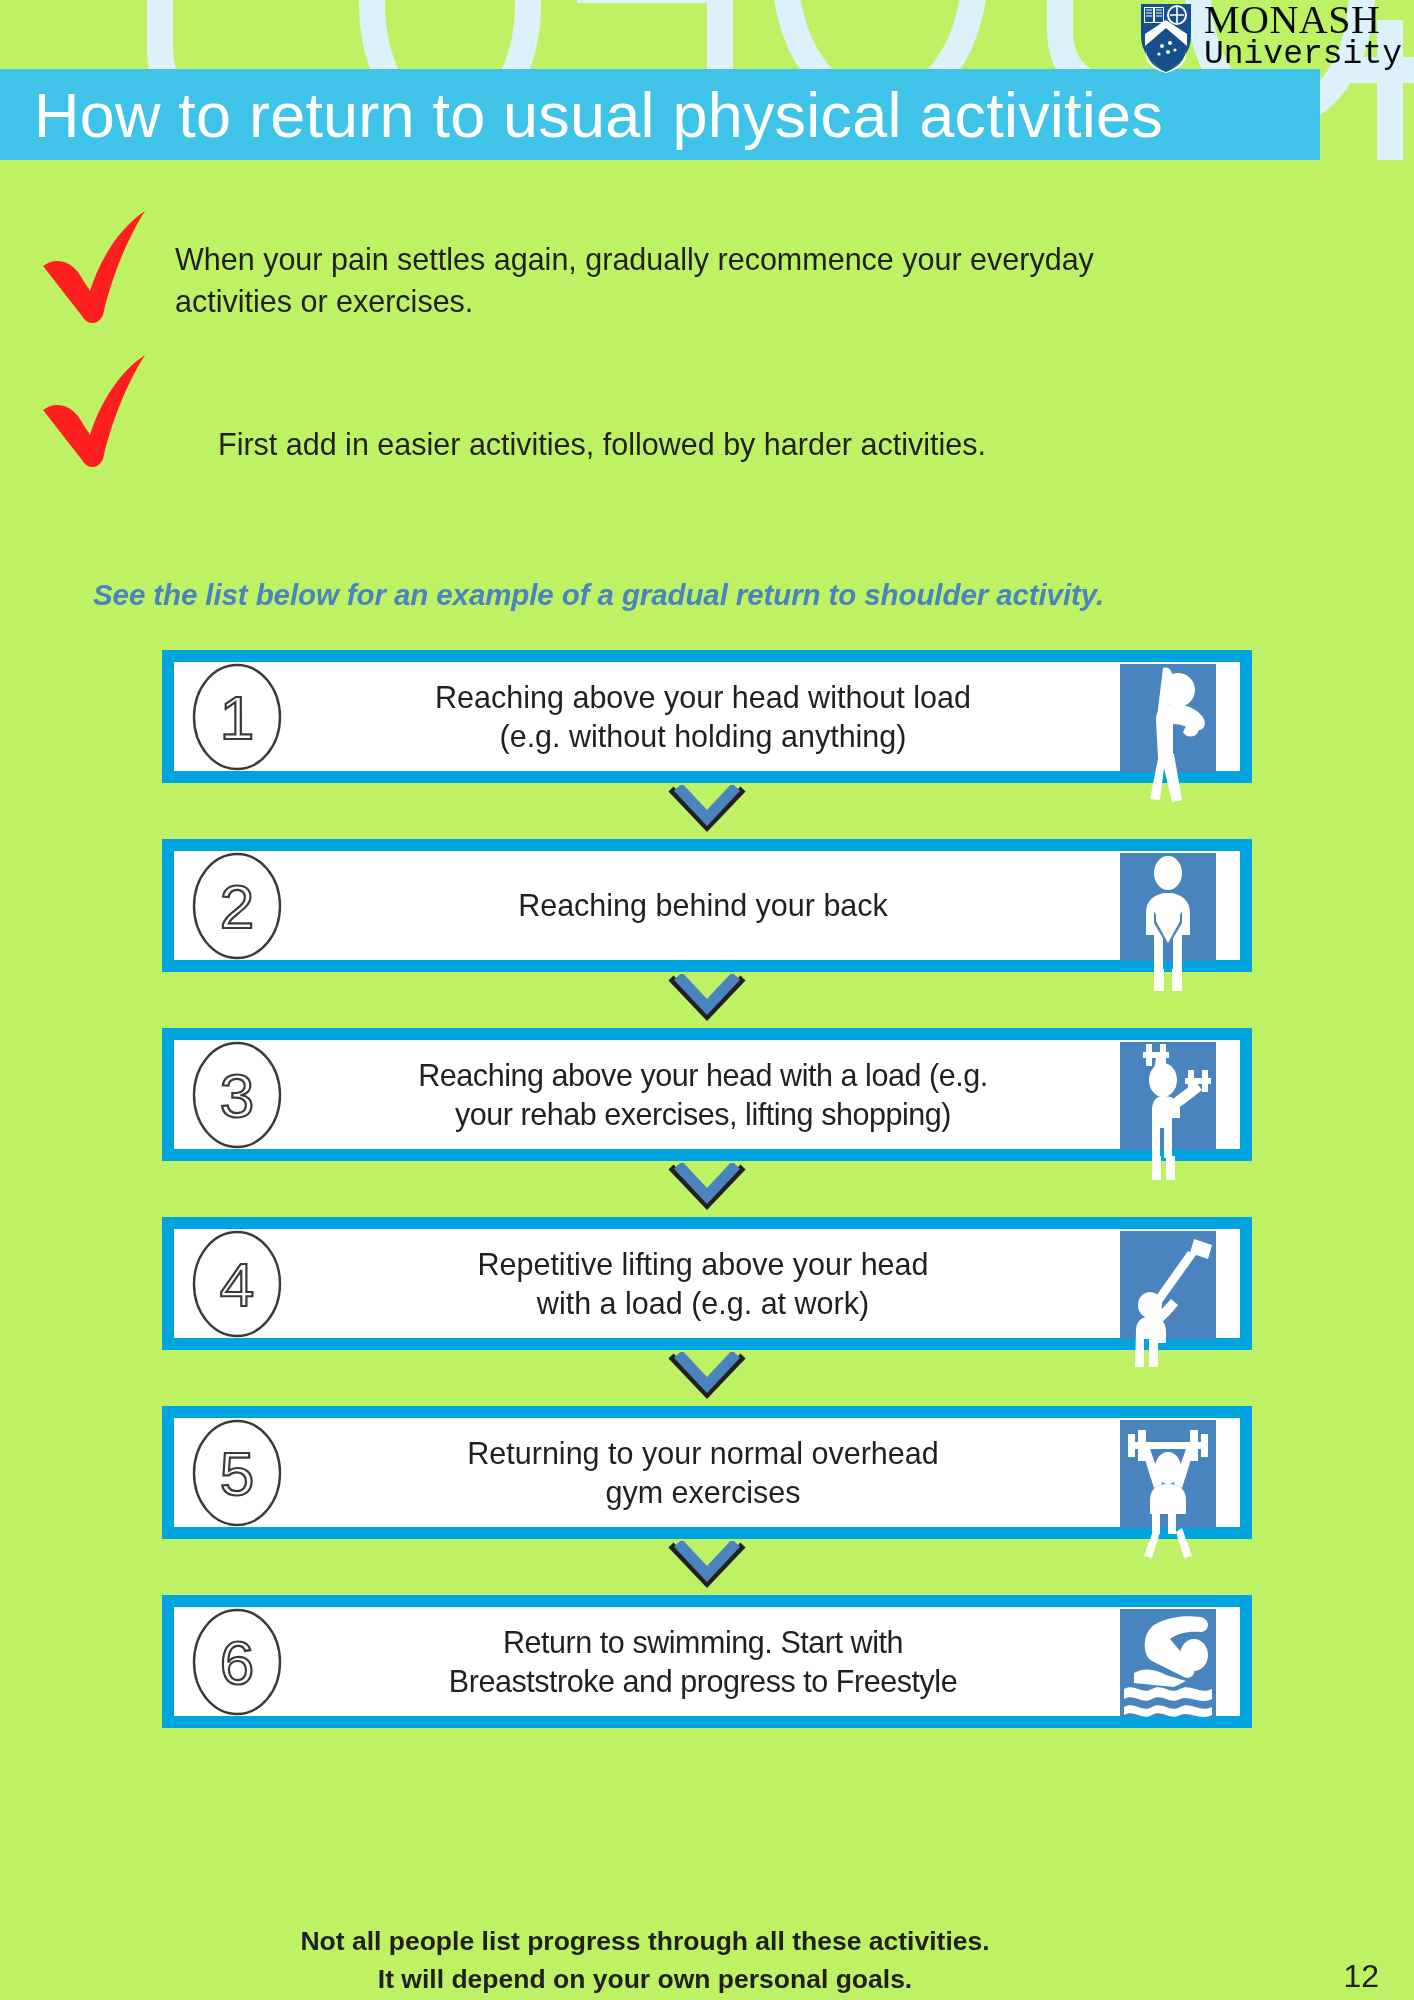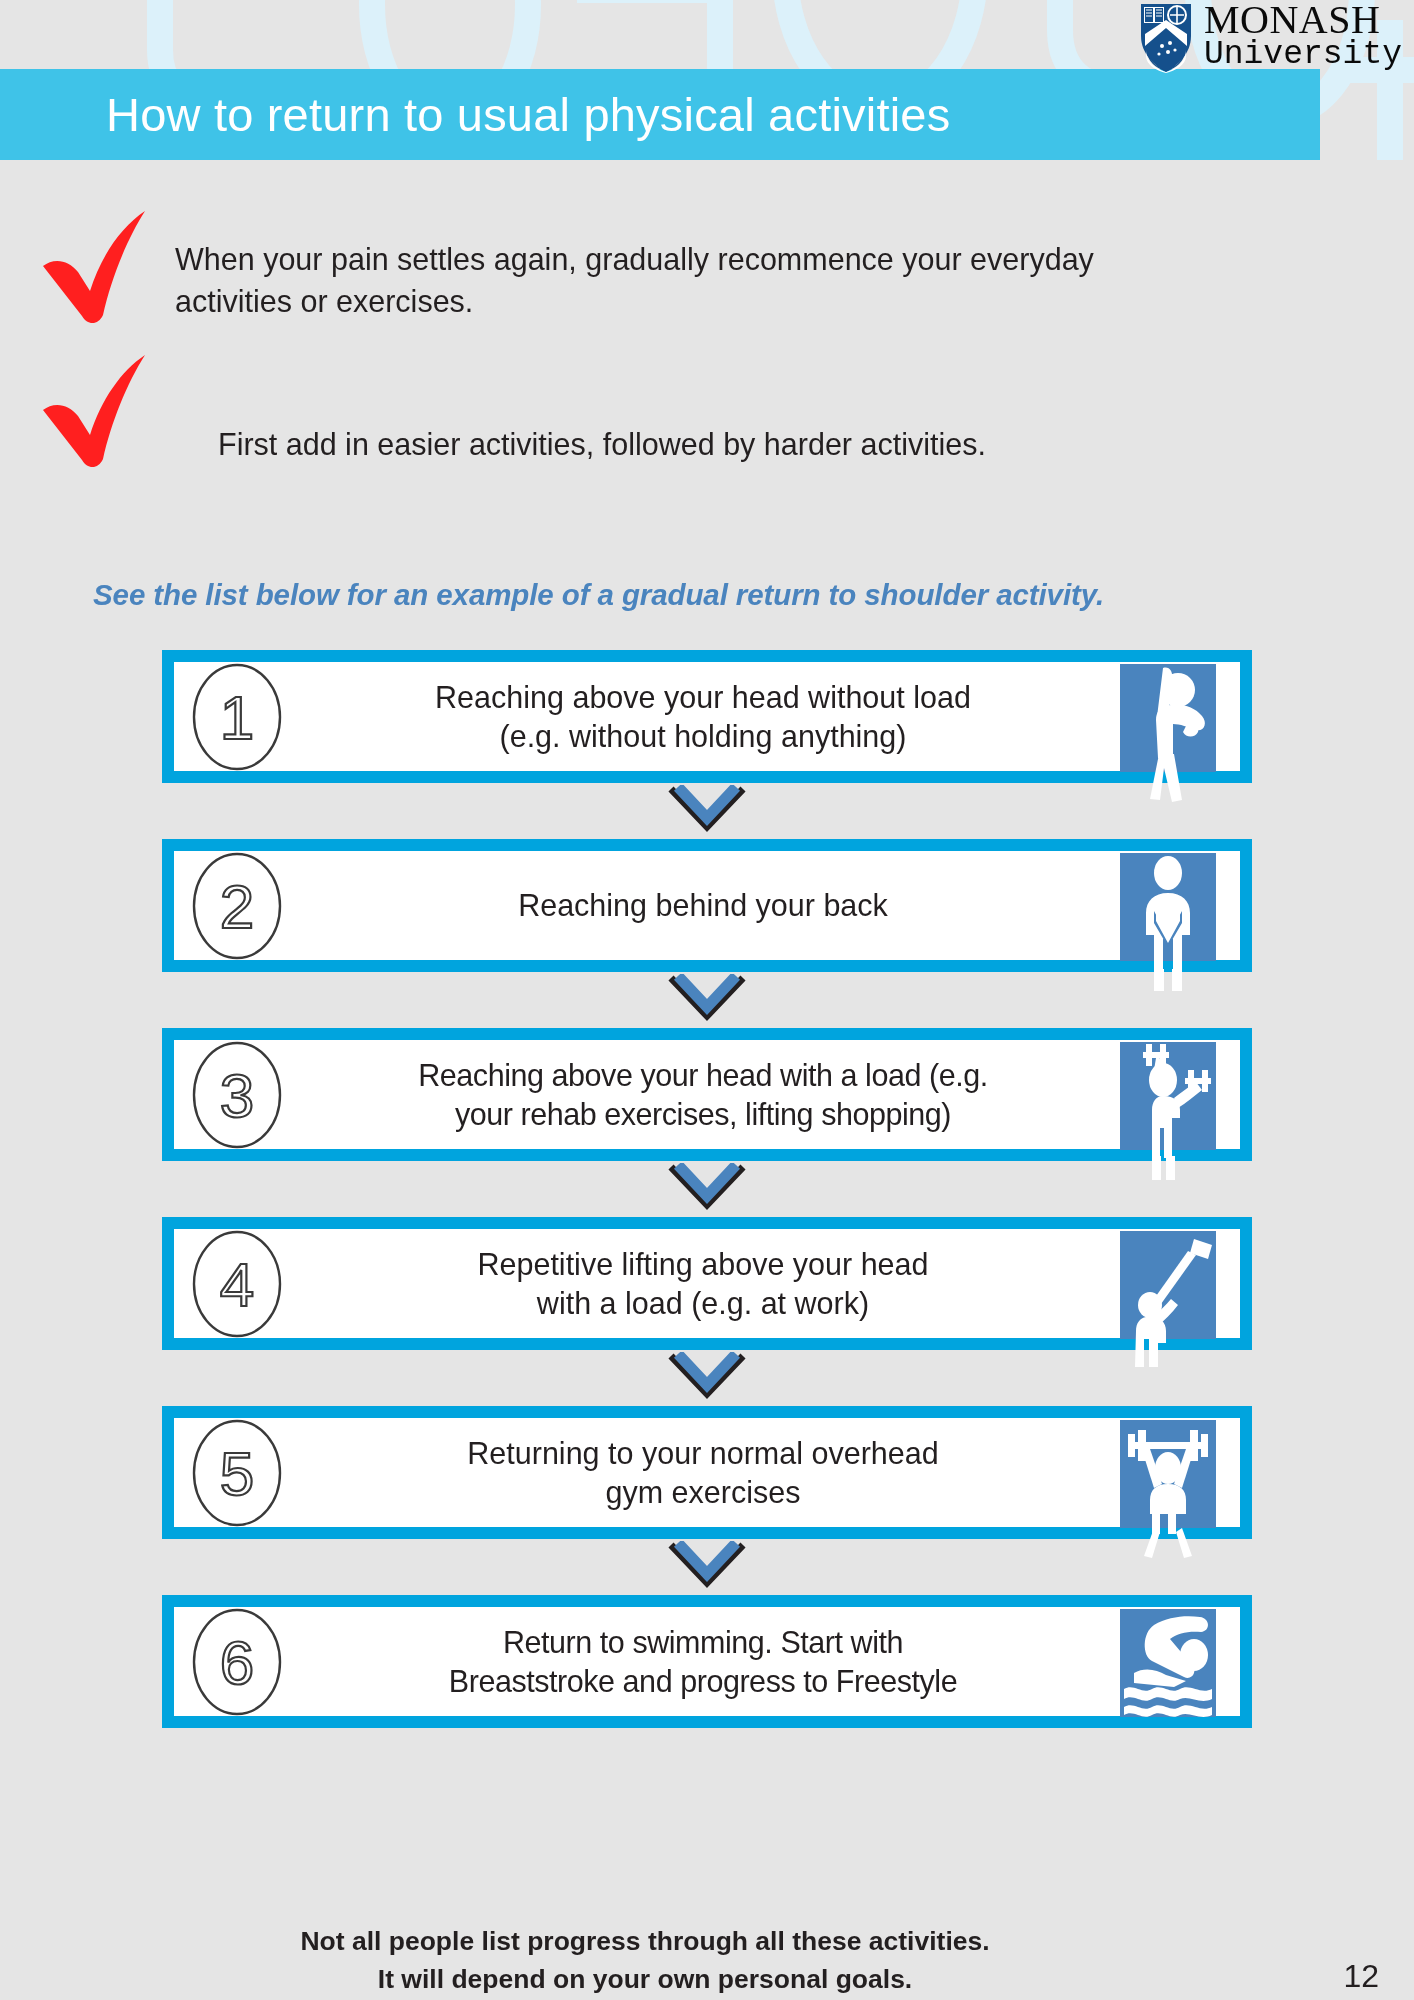--- a/index.html
+++ b/index.html
@@ -9,21 +9,21 @@
     height: 2000px;
     background: #ffffff;
     font-family: "Liberation Sans", sans-serif;
     overflow: hidden;
   }
 
   .page {
     position: relative;
     width: 1414px;
     height: 2000px;
-    background: #e5e5e5;
+    background: #bef264;
     overflow: hidden;
   }
 
   
   .watermark {
     position: absolute;
     top: -70px;
     left: 120px;
     width: 1300px;
     height: 320px;
@@ -69,24 +69,24 @@
     top: 69px;
     width: 1320px;
     height: 91px;
     background: #3FC3E8;
     z-index: 3;
     display: flex;
     align-items: center;
   }
   .titlebar-text {
     color: #ffffff;
-    font-size: 47px;
+    font-size: 63px;
     font-weight: 300;
     letter-spacing: 0.2px;
-    margin-left: 106px;
+    margin-left: 34px;
     white-space: nowrap;
   }
 
   
   .bullets {
     position: absolute;
     left: 0;
     top: 233px;
     width: 1414px;
     z-index: 4;

